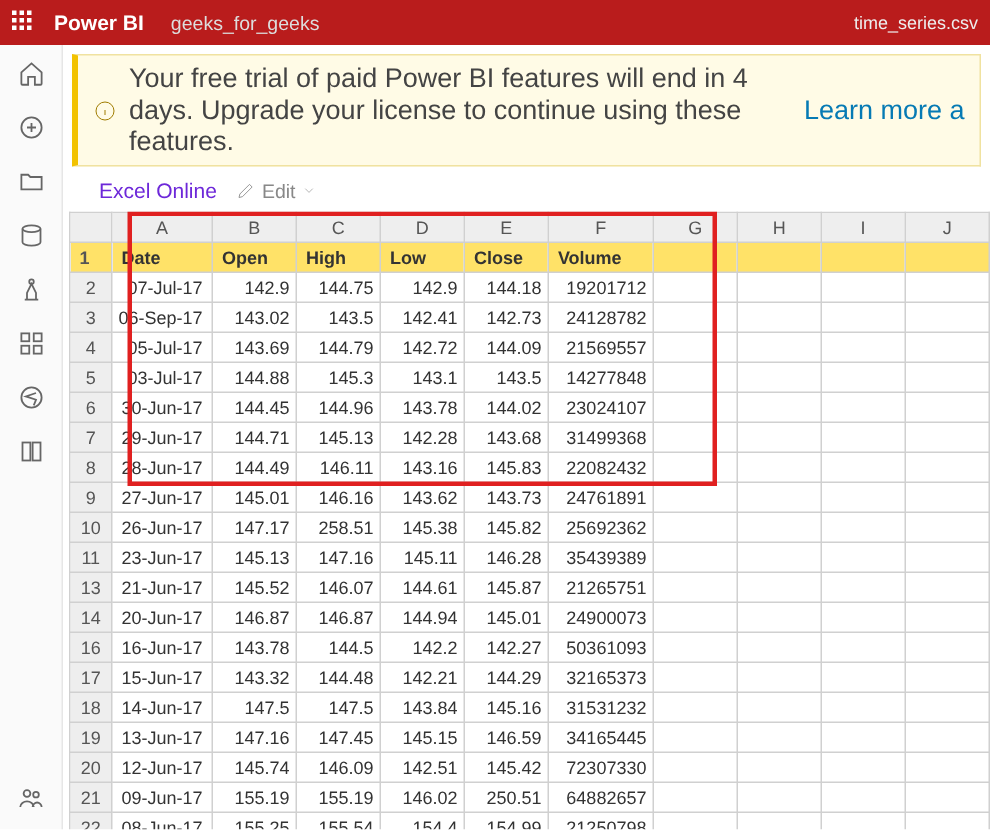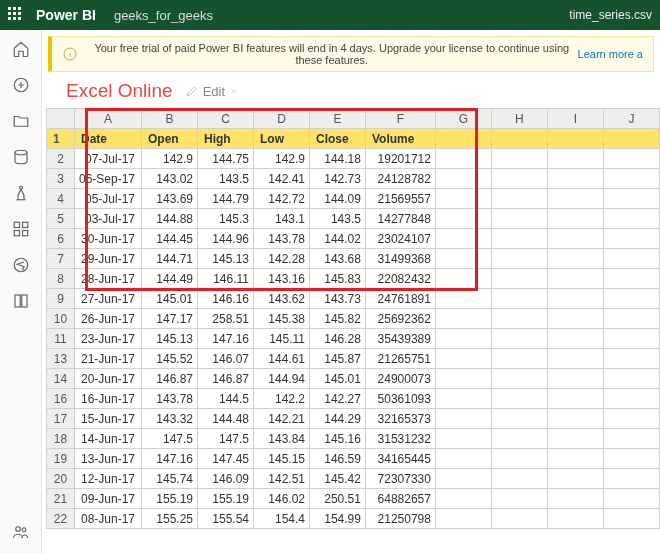--- a/index.html
+++ b/index.html
@@ -7,21 +7,21 @@
     margin: 0;
     font-family: "Segoe UI", Arial, sans-serif;
     font-size: 13px;
     background: #fff;
     width: 660px;
     height: 553px;
     overflow: hidden;
     position: relative;
   }
   .topbar {
-    background: #14532d;
+    background: #b91c1c;
     color: #fff;
     height: 30px;
     display: flex;
     align-items: center;
     padding: 0 8px;
   }
   .apps-icon { width:16px; height:16px; display:grid; grid-template-columns:repeat(3,3px); grid-template-rows:repeat(3,3px); gap:2px; margin-right:12px;}
   .apps-icon span { background:#fff; }
   .topbar .product { font-weight:600; font-size:14px; margin-right:18px; }
   .topbar .file { color:#ddd; font-size:13px; }
@@ -36,26 +36,26 @@
   }
   .leftnav .nav-item { color:#666; width:18px; height:18px; display:flex; align-items:center; justify-content:center; cursor:pointer; }
   .leftnav svg { stroke:#666; fill:none; stroke-width:1.6; }
   .main { flex:1; display:flex; flex-direction:column; min-width:0; }
   .banner {
     background:#fffbe6;
     border:1px solid #f0e2a0;
     border-left:4px solid #f2c200;
     display:flex; align-items:center;
     padding:5px 10px; margin:6px 6px 8px 6px;
-    font-size:11px; color:#444;text-align:center;
+    font-size:18px; color:#444;
   }
   .banner svg { stroke:#a07c00; fill:none; margin-right:8px; flex-shrink:0; }
   .banner .learn { margin-left:auto; color:#067ab4; cursor:pointer; white-space:nowrap; }
   .titlebar { display:flex; align-items:center; gap:12px; padding:0 12px 6px 24px; }
-  .titlebar .title { color:#ef4444; font-size:19px; font-weight:400; }
+  .titlebar .title { color:#6d28d9; font-size:14px; font-weight:400; }
   .titlebar .edit { color:#888; font-size:13px; display:flex; align-items:center; gap:4px; cursor:pointer;}
   .titlebar .edit svg { stroke:#888; fill:none; }
   .grid-wrap { flex:1; overflow:hidden; position:relative; padding-left:4px;}
   .redbox { position:absolute; border:3px solid #e02020; left:43px; top:0px; width:393px; height:183px; pointer-events:none; z-index:5;}
   table { border-collapse:collapse; table-layout:fixed; }
   th, td {
     border:1px solid #d0d0d0;
     height:20px;
     font-size:12px;
     padding:0 4px;

